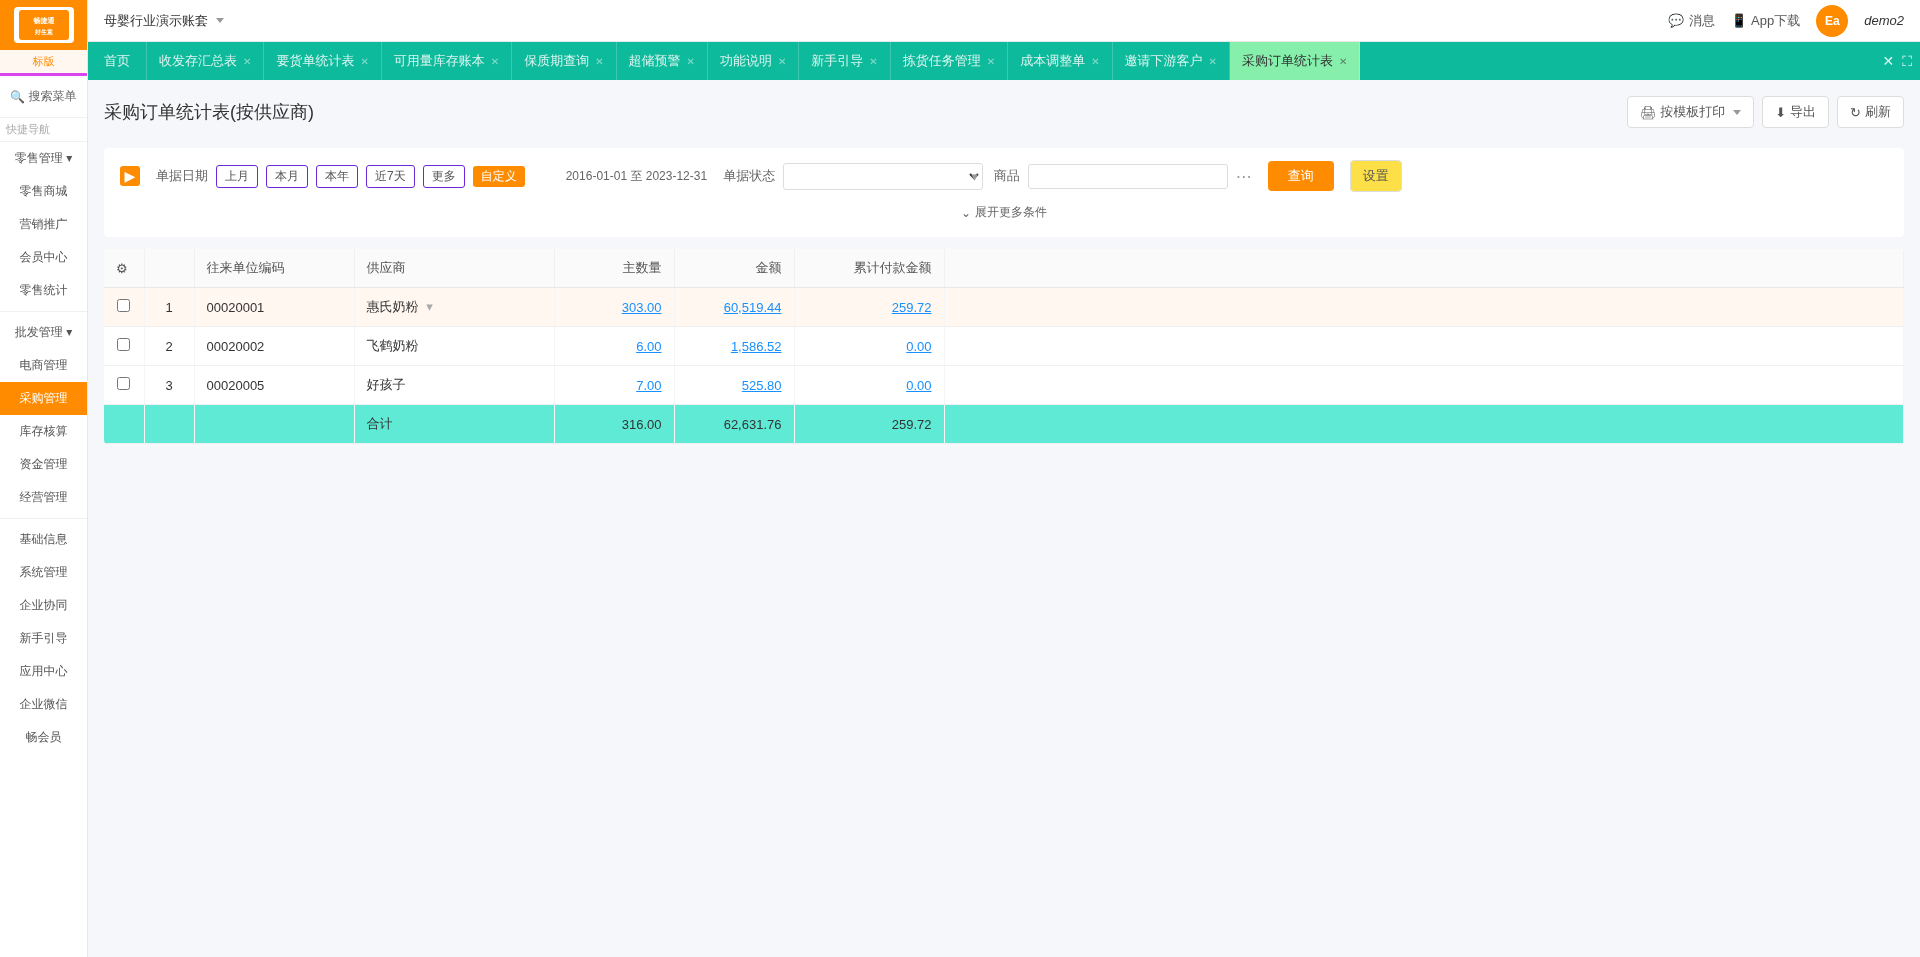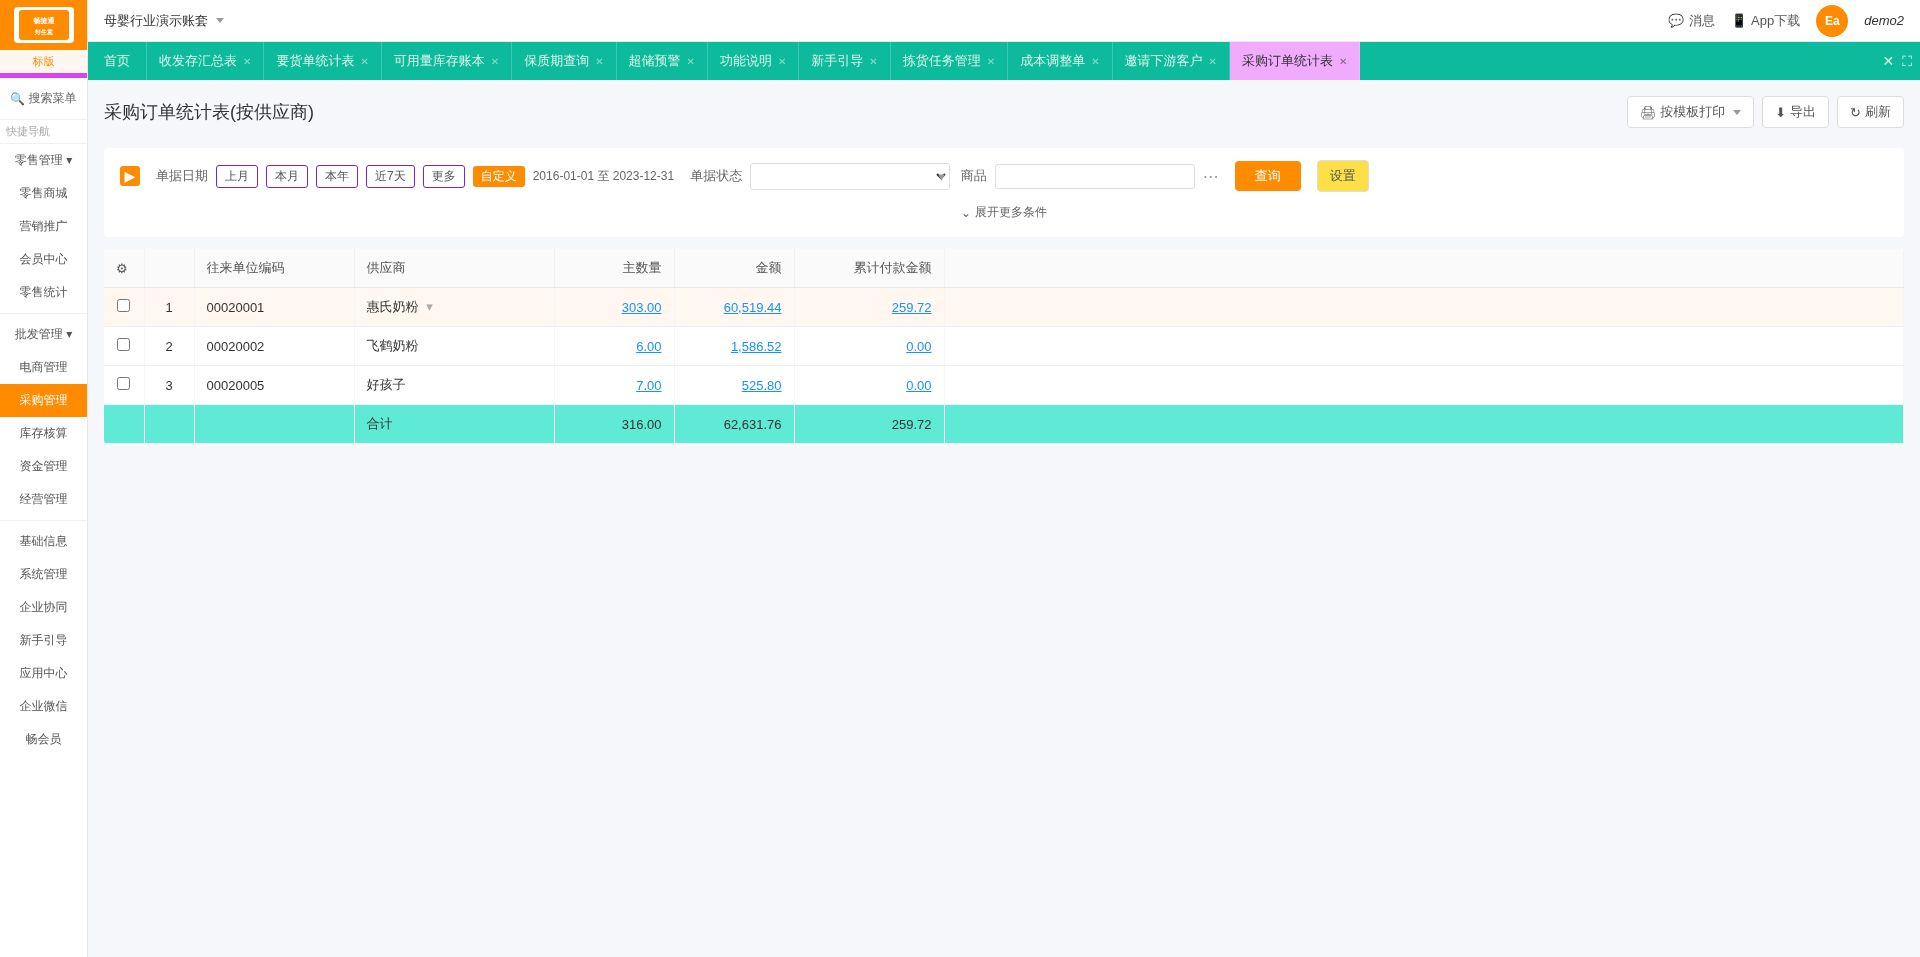--- a/index.html
+++ b/index.html
@@ -23,21 +23,21 @@
     .topbar-left { display: flex; align-items: center; gap: 8px; }
     .topbar-selector { display: flex; align-items: center; gap: 4px; font-size: 13px; color: #333; cursor: pointer; }
     .topbar-right { display: flex; align-items: center; gap: 16px; }
     .topbar-action { display: flex; align-items: center; gap: 4px; color: #555; font-size: 13px; cursor: pointer; }
     .avatar { width: 32px; height: 32px; border-radius: 50%; background: #ff8c00; display: flex; align-items: center; justify-content: center; color: #fff; font-size: 12px; font-weight: bold; cursor: pointer; }
 
     
     .tabbar { height: 38px; background: #0dba9b; display: flex; align-items: stretch; overflow-x: auto; flex-shrink: 0; }
     .tabbar::-webkit-scrollbar { display: none; }
     .tab { display: flex; align-items: center; padding: 16px 12px; gap: 6px; font-size: 13px; color: rgba(255,255,255,0.85); cursor: pointer; white-space: nowrap; border-right: 1px solid rgba(255,255,255,0.2); flex-shrink: 0; }
-    .tab.active { background: #f0abfc; color: #333; }
+    .tab.active { background: #86efac; color: #333; }
     .tab.home { padding: 0 16px; }
     .tab-close { font-size: 10px; color: inherit; opacity: 0.6; }
     .tabbar-end { display: flex; align-items: center; margin-left: auto; padding: 0 8px; gap: 8px; }
     .tabbar-end-btn { color: rgba(255,255,255,0.85); cursor: pointer; font-size: 14px; }
 
     
     .page { flex: 1; background: #f5f7fa; overflow: auto; padding: 16px; }
 
     
     .page-header { display: flex; align-items: center; justify-content: space-between; margin-bottom: 20px; }
@@ -50,21 +50,21 @@
     .btn-setting { padding: 6px 12px; background: #fde047; color: #555; border: 1px solid #ddd; border-radius: 4px; cursor: pointer; font-size: 13px; }
 
     
     .filter-panel { background: #fff; border-radius: 4px; padding: 12px 16px; margin-bottom: 12px; }
     .filter-row { display: flex; align-items: center; gap: 16px; flex-wrap: wrap; }
     .filter-item { display: flex; align-items: center; gap: 8px; }
     .filter-label { color: #666; font-size: 13px; white-space: nowrap; }
     .filter-date-row { display: flex; align-items: center; gap: 8px; }
     .date-quick-btn { padding: 2px 8px; border: 1px solid #6d28d9; background: #fff; border-radius: 3px; cursor: pointer; font-size: 12px; color: #555; }
     .date-custom-tag { padding: 2px 8px; background: #ff8c00; color: #fff; border-radius: 3px; font-size: 12px; cursor: pointer; }
-    .date-range { font-size: 12px; color: #666; }
+    .date-range { font-size: 12px; color: #666; margin-left: 33px; }
     .filter-select { border: 1px solid #ddd; border-radius: 3px; padding: 4px 8px; font-size: 13px; color: #333; outline: none; min-width: 200px; background: #fff; }
     .filter-input { border: 1px solid #ddd; border-radius: 3px; padding: 4px 8px; font-size: 13px; color: #333; outline: none; min-width: 200px; background: #fff; }
     .filter-more { display: flex; align-items: center; justify-content: center; margin-top: 8px; }
     .expand-btn { display: flex; align-items: center; gap: 4px; color: #666; font-size: 12px; cursor: pointer; padding: 4px 12px; }
 
     
     .table-container { background: #fff; border-radius: 4px; overflow: hidden; }
     .data-table { width: 100%; border-collapse: collapse; }
     .data-table th { background: #fafafa; padding: 10px 12px; text-align: left; font-weight: 500; color: #555; font-size: 13px; border-bottom: 1px solid #e8e8e8; border-right: 1px solid #f0f0f0; }
     .data-table th.num { text-align: center; }
@@ -93,21 +93,21 @@
 <div class="sidebar">
   <div class="sidebar-logo">
     <div class="sidebar-logo-img">
       <svg width="50" height="30" viewBox="0 0 50 30">
         <rect x="0" y="0" width="50" height="30" rx="3" fill="#ff8c00"></rect>
         <text x="25" y="13" text-anchor="middle" fill="#fff" font-size="7" font-weight="bold">畅捷通</text>
         <text x="25" y="24" text-anchor="middle" fill="#fff" font-size="6">好生意</text>
       </svg>
     </div>
   </div>
-  <div style="padding:4px 18px; background:#fff7f0; text-align:center; font-size:11px; color:#ff8c00; border-bottom:5px solid #d946ef;">标版</div>
+  <div style="padding:4px 18px; background:#fff7f0; text-align:center; font-size:11px; color:#ff8c00; border-bottom:3px solid #d946ef;">标版</div>
 
   <div class="sidebar-search">
     <button class="sidebar-search-btn">
       <span>🔍</span>
       <span>搜索菜单</span>
     </button>
   </div>
 
   <div style="padding:4px 6px; font-size:11px; color:#aaa; border-bottom:1px solid #f0f0f0;">
     <div>快捷导航</div>

